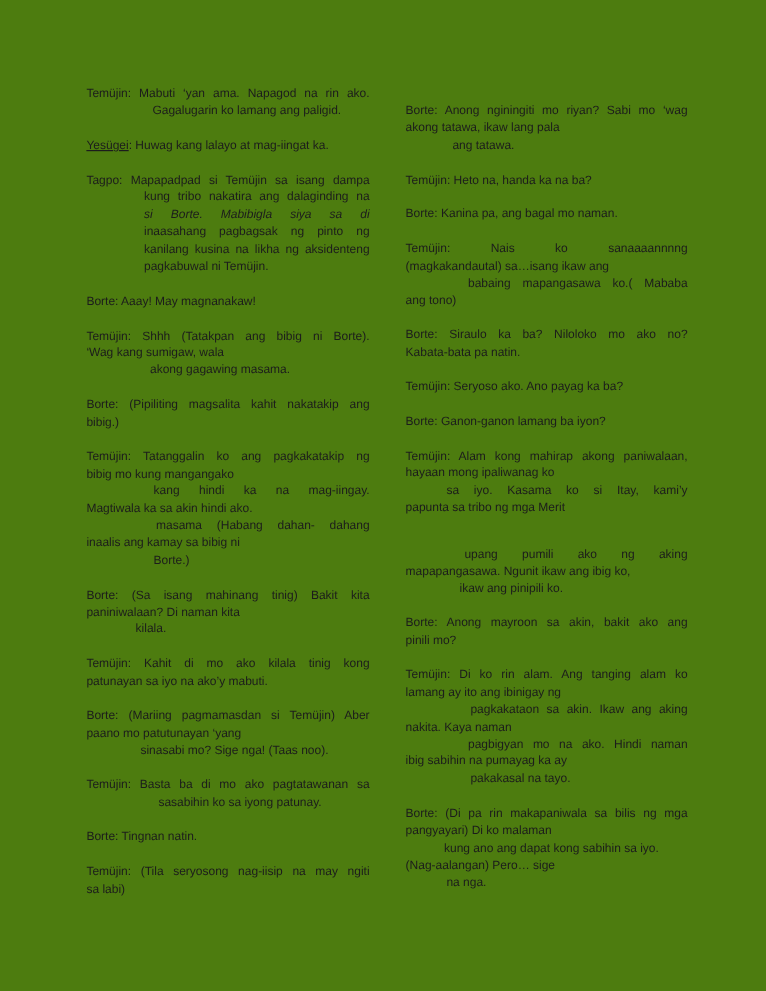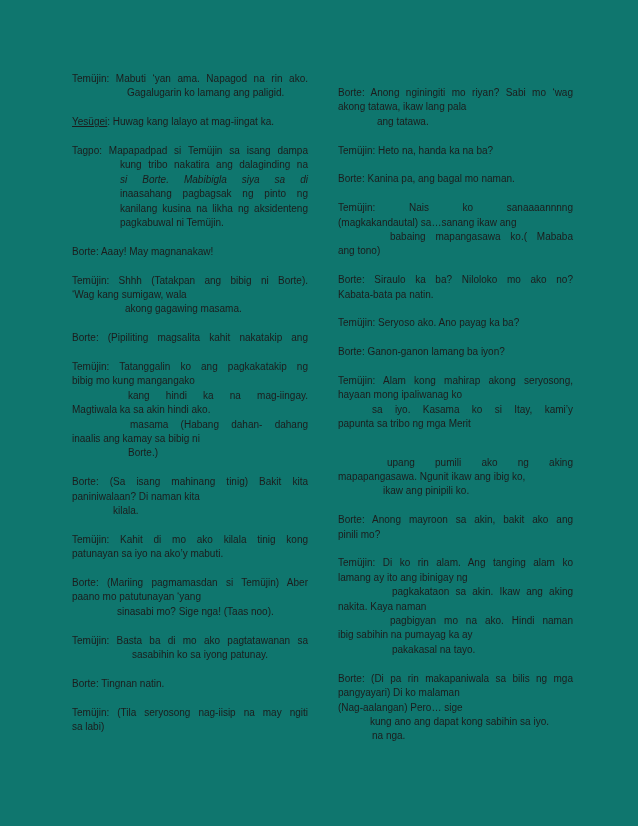--- a/index.html
+++ b/index.html
@@ -1,20 +1,20 @@
 <!DOCTYPE html>
 <html><head>
 <meta charset="utf-8">
 <style>
   html, body { margin: 0; padding: 0; background: #ffffff; }
   .page {
     position: relative;
     width: 638px;
     height: 826px;
-    background: #0f766e;
+    background: #4d7c0f;
     font-family: "Liberation Sans", sans-serif;
     font-size: 10px;
     line-height: 14.4px;
     color: #1c1c1c;
     overflow: hidden;
   }
   .column { position: absolute; }
   .col-left  { left: 72px;  top: 72px; width: 236px; }
   .col-right { left: 338px; top: 86px; width: 235px; }
   .para { margin: 0 0 14.4px 0; }
@@ -45,20 +45,21 @@
       <div class="para">
         <div class="line">Borte: Aaay! May magnanakaw!</div>
       </div>
       <div class="para">
         <div class="line just">Temüjin: Shhh (Tatakpan ang bibig ni Borte).</div>
         <div class="line">‘Wag kang sumigaw, wala</div>
         <div class="line" style="padding-left: 53px;">akong gagawing masama.</div>
       </div>
       <div class="para">
         <div class="line just">Borte: (Pipiliting magsalita kahit nakatakip ang</div>
+        <div class="line">bibig.)</div>
       </div>
       <div class="para">
         <div class="line just">Temüjin: Tatanggalin ko ang pagkakatakip ng</div>
         <div class="line">bibig mo kung mangangako</div>
         <div class="line just" style="padding-left: 56px;">kang hindi ka na mag-iingay.</div>
         <div class="line">Magtiwala ka sa akin hindi ako.</div>
         <div class="line just" style="padding-left: 58px;">masama (Habang dahan- dahang</div>
         <div class="line">inaalis ang kamay sa bibig ni</div>
         <div class="line" style="padding-left: 56px;">Borte.)</div>
       </div>
@@ -95,36 +96,36 @@
         <div class="line" style="padding-left: 39px;">ang tatawa.</div>
       </div>
       <div class="para">
         <div class="line">Temüjin: Heto na, handa ka na ba?</div>
       </div>
       <div class="para">
         <div class="line">Borte: Kanina pa, ang bagal mo naman.</div>
       </div>
       <div class="para">
         <div class="line just">Temüjin: Nais ko sanaaaannnng</div>
-        <div class="line">(magkakandautal) sa…sanang ikaw ang</div>
+        <div class="line">(magkakandautal) sa…isang ikaw ang</div>
         <div class="line just" style="padding-left: 52px;">babaing mapangasawa ko.( Mababa</div>
         <div class="line">ang tono)</div>
       </div>
       <div class="para">
         <div class="line just">Borte: Siraulo ka ba? Niloloko mo ako no?</div>
         <div class="line">Kabata-bata pa natin.</div>
       </div>
       <div class="para">
         <div class="line">Temüjin: Seryoso ako. Ano payag ka ba?</div>
       </div>
       <div class="para">
         <div class="line">Borte: Ganon-ganon lamang ba iyon?</div>
       </div>
       <div class="para">
-        <div class="line just">Temüjin: Alam kong mahirap akong seryosong,</div>
+        <div class="line just">Temüjin: Alam kong mahirap akong paniwalaan,</div>
         <div class="line">hayaan mong ipaliwanag ko</div>
         <div class="line just" style="padding-left: 34px;">sa iyo. Kasama ko si Itay, kami’y</div>
         <div class="line">papunta sa tribo ng mga Merit</div>
         <div class="line just" style="padding-left: 49px; margin-top: 24px;">upang pumili ako ng aking</div>
         <div class="line">mapapangasawa. Ngunit ikaw ang ibig ko,</div>
         <div class="line" style="padding-left: 45px;">ikaw ang pinipili ko.</div>
       </div>
       <div class="para">
         <div class="line just">Borte: Anong mayroon sa akin, bakit ako ang</div>
         <div class="line">pinili mo?</div>
@@ -134,18 +135,18 @@
         <div class="line">lamang ay ito ang ibinigay ng</div>
         <div class="line just" style="padding-left: 54px;">pagkakataon sa akin. Ikaw ang aking</div>
         <div class="line">nakita. Kaya naman</div>
         <div class="line just" style="padding-left: 52px;">pagbigyan mo na ako. Hindi naman</div>
         <div class="line">ibig sabihin na pumayag ka ay</div>
         <div class="line" style="padding-left: 54px;">pakakasal na tayo.</div>
       </div>
       <div class="para">
         <div class="line just">Borte: (Di pa rin makapaniwala sa bilis ng mga</div>
         <div class="line">pangyayari) Di ko malaman</div>
+        <div class="line" style="padding-left: 32px;">kung ano ang dapat kong sabihin sa iyo.</div>
         <div class="line">(Nag-aalangan) Pero… sige</div>
-        <div class="line" style="padding-left: 32px;">kung ano ang dapat kong sabihin sa iyo.</div>
         <div class="line" style="padding-left: 34px;">na nga.</div>
       </div>
     </div>
 </div>
 
 </body></html>

